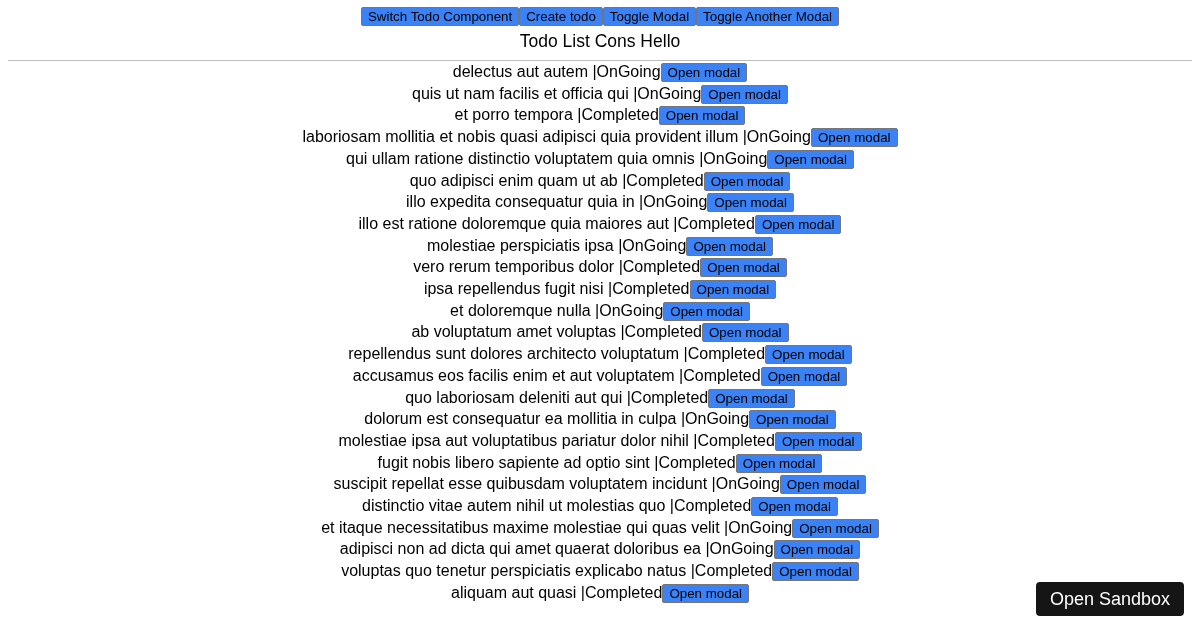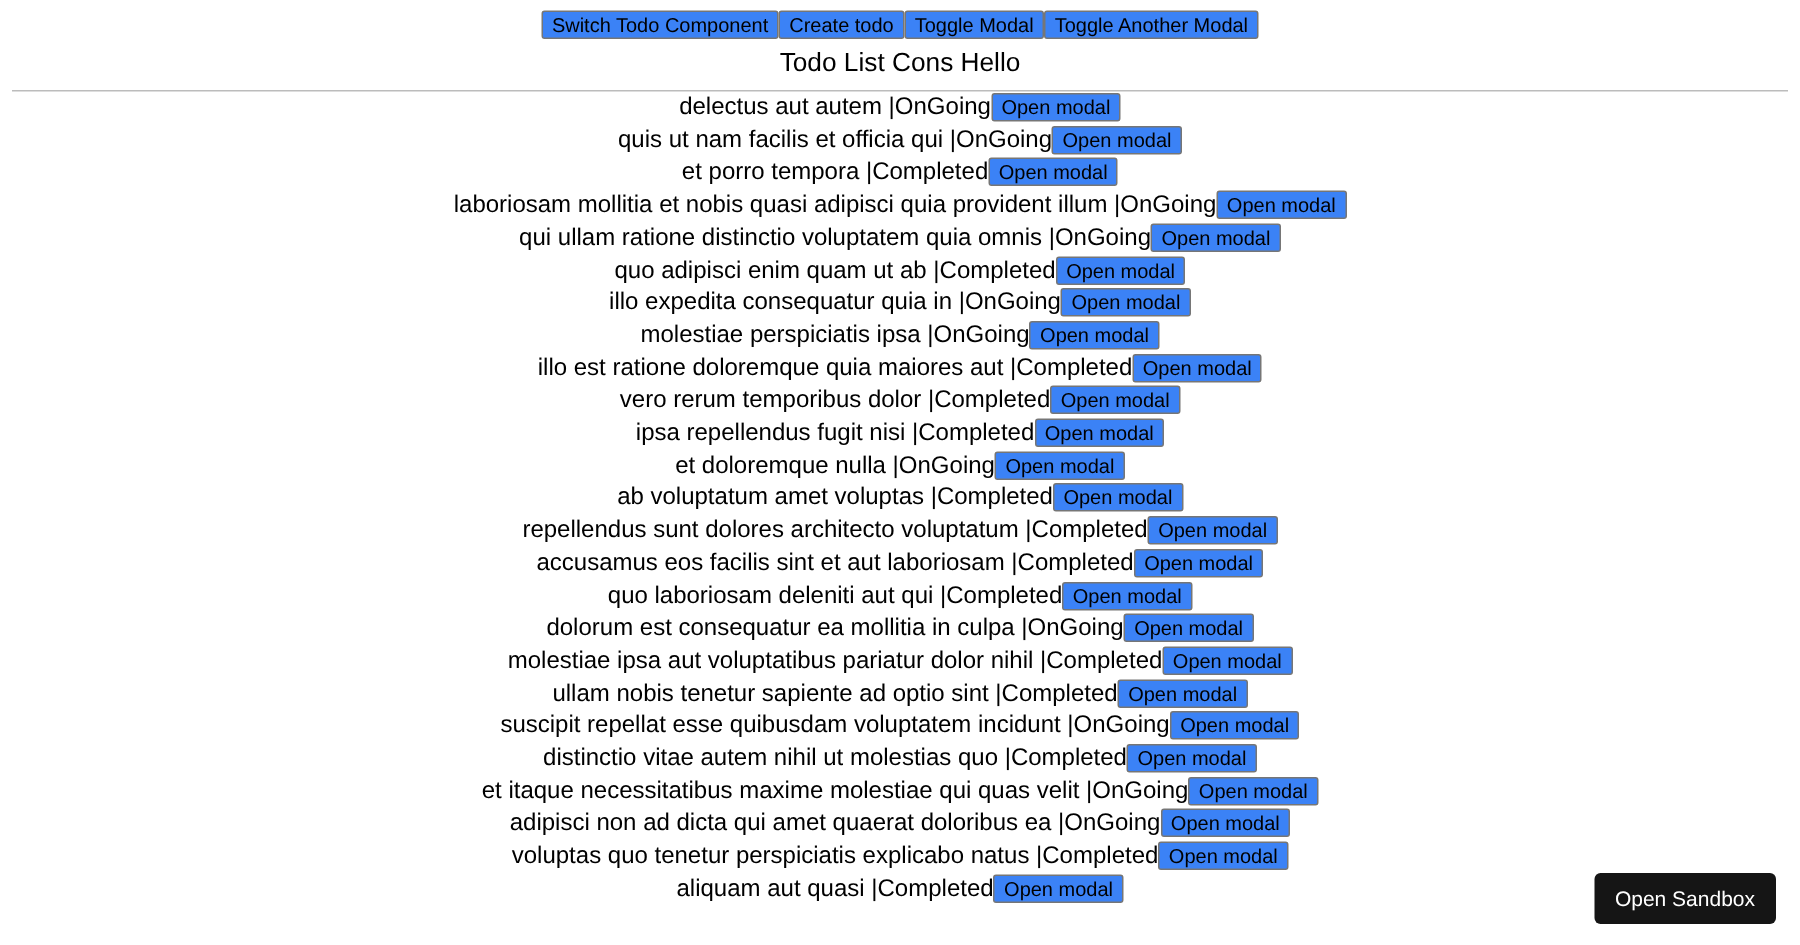--- a/index.html
+++ b/index.html
@@ -72,21 +72,21 @@
 
   #open-sandbox {
     position: absolute;
     right: 16px;
     bottom: 14px;
     background: #151515;
     color: #ffffff;
     border: 0;
     border-radius: 4px;
     font-family: "Liberation Sans", sans-serif;
-    font-size: 14px;
+    font-size: 18px;
     line-height: 16px;
     padding: 9px 14px;
     cursor: pointer;
   }
 </style>
 </head>
 <body>
 
 <div id="toolbar"><button class="btn">Switch Todo Component</button><button class="btn">Create todo</button><button class="btn">Toggle Modal</button><button class="btn">Toggle Another Modal</button></div>
 
@@ -95,32 +95,32 @@
 <hr class="divider">
 
 <div id="todo-list">
     <div class="todo-row"><span class="todo-text">delectus aut autem |OnGoing</span><button class="btn">Open modal</button></div>
     <div class="todo-row"><span class="todo-text">quis ut nam facilis et officia qui |OnGoing</span><button class="btn">Open modal</button></div>
     <div class="todo-row"><span class="todo-text">et porro tempora |Completed</span><button class="btn">Open modal</button></div>
     <div class="todo-row"><span class="todo-text">laboriosam mollitia et nobis quasi adipisci quia provident illum |OnGoing</span><button class="btn">Open modal</button></div>
     <div class="todo-row"><span class="todo-text">qui ullam ratione distinctio voluptatem quia omnis |OnGoing</span><button class="btn">Open modal</button></div>
     <div class="todo-row"><span class="todo-text">quo adipisci enim quam ut ab |Completed</span><button class="btn">Open modal</button></div>
     <div class="todo-row"><span class="todo-text">illo expedita consequatur quia in |OnGoing</span><button class="btn">Open modal</button></div>
+    <div class="todo-row"><span class="todo-text">illo est ratione doloremque quia maiores aut |Completed</span><button class="btn">Open modal</button></div>
     <div class="todo-row"><span class="todo-text">molestiae perspiciatis ipsa |OnGoing</span><button class="btn">Open modal</button></div>
-    <div class="todo-row"><span class="todo-text">illo est ratione doloremque quia maiores aut |Completed</span><button class="btn">Open modal</button></div>
     <div class="todo-row"><span class="todo-text">vero rerum temporibus dolor |Completed</span><button class="btn">Open modal</button></div>
     <div class="todo-row"><span class="todo-text">ipsa repellendus fugit nisi |Completed</span><button class="btn">Open modal</button></div>
     <div class="todo-row"><span class="todo-text">et doloremque nulla |OnGoing</span><button class="btn">Open modal</button></div>
     <div class="todo-row"><span class="todo-text">ab voluptatum amet voluptas |Completed</span><button class="btn">Open modal</button></div>
     <div class="todo-row"><span class="todo-text">repellendus sunt dolores architecto voluptatum |Completed</span><button class="btn">Open modal</button></div>
-    <div class="todo-row"><span class="todo-text">accusamus eos facilis sint et aut laboriosam |Completed</span><button class="btn">Open modal</button></div>
+    <div class="todo-row"><span class="todo-text">accusamus eos facilis enim et aut voluptatem |Completed</span><button class="btn">Open modal</button></div>
     <div class="todo-row"><span class="todo-text">quo laboriosam deleniti aut qui |Completed</span><button class="btn">Open modal</button></div>
     <div class="todo-row"><span class="todo-text">dolorum est consequatur ea mollitia in culpa |OnGoing</span><button class="btn">Open modal</button></div>
     <div class="todo-row"><span class="todo-text">molestiae ipsa aut voluptatibus pariatur dolor nihil |Completed</span><button class="btn">Open modal</button></div>
-    <div class="todo-row"><span class="todo-text">ullam nobis tenetur sapiente ad optio sint |Completed</span><button class="btn">Open modal</button></div>
+    <div class="todo-row"><span class="todo-text">fugit nobis libero sapiente ad optio sint |Completed</span><button class="btn">Open modal</button></div>
     <div class="todo-row"><span class="todo-text">suscipit repellat esse quibusdam voluptatem incidunt |OnGoing</span><button class="btn">Open modal</button></div>
     <div class="todo-row"><span class="todo-text">distinctio vitae autem nihil ut molestias quo |Completed</span><button class="btn">Open modal</button></div>
     <div class="todo-row"><span class="todo-text">et itaque necessitatibus maxime molestiae qui quas velit |OnGoing</span><button class="btn">Open modal</button></div>
     <div class="todo-row"><span class="todo-text">adipisci non ad dicta qui amet quaerat doloribus ea |OnGoing</span><button class="btn">Open modal</button></div>
     <div class="todo-row"><span class="todo-text">voluptas quo tenetur perspiciatis explicabo natus |Completed</span><button class="btn">Open modal</button></div>
     <div class="todo-row"><span class="todo-text">aliquam aut quasi |Completed</span><button class="btn">Open modal</button></div>
   </div>
 
 <button id="open-sandbox">Open Sandbox</button>
 

